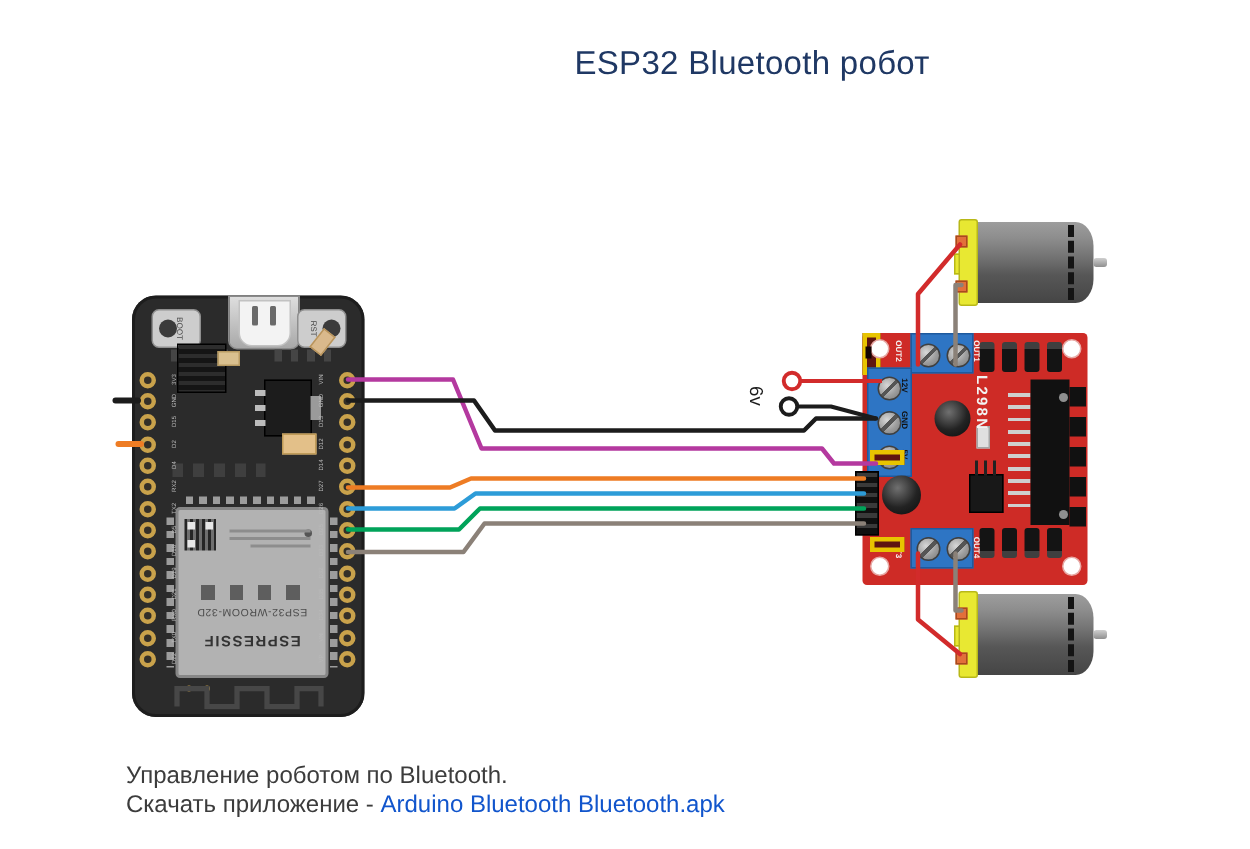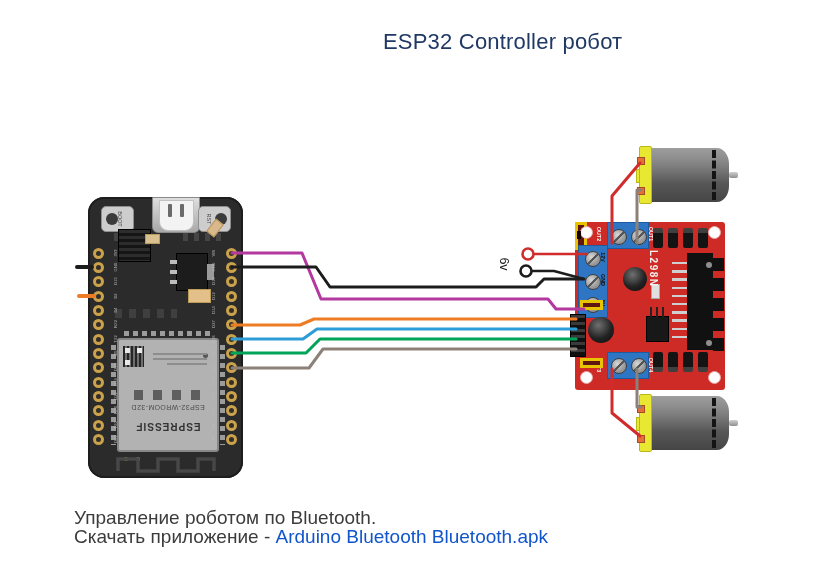--- a/index.html
+++ b/index.html
@@ -121,29 +121,29 @@
   .mshaft{position:absolute;left:93px;top:26px;width:9px;height:6px;border-radius:2px;
           background:linear-gradient(180deg,#cfcfcf,#8f8f8f);}
 
   
   #wires{left:0;top:0;z-index:50;pointer-events:none;}
   #vlabel{left:494px;top:249px;width:20px;height:30px;z-index:40;}
   #vlabel span{display:block;width:20px;text-align:center;font-size:12.5px;color:#1a1a1a;
         transform:rotate(90deg);transform-origin:center;margin-top:8px;}
 
   
-  #footer{left:74px;top:508px;font-size:19px;color:#3c3c3c;line-height:19px;}
+  #footer{left:84px;top:508px;font-size:16px;color:#3c3c3c;line-height:19px;}
   #footer .link{color:#1155CC;cursor:pointer;}
 </style>
 </head>
 <body>
 
 <div id="canvas">
 
-  <div id="title" class="abs">ESP32 Controller робот</div>
+  <div id="title" class="abs">ESP32 Bluetooth робот</div>
 
   <div id="esp" class="abs">
     <div id="usb" class="abs">
       <div id="usb-inner" class="abs">
         <div class="usb-slot abs" style="left:8px"></div>
         <div class="usb-slot abs" style="left:20px"></div>
       </div>
     </div>
     <div id="btn-boot" class="hwbtn abs">
       <div class="btn-dot"></div>

